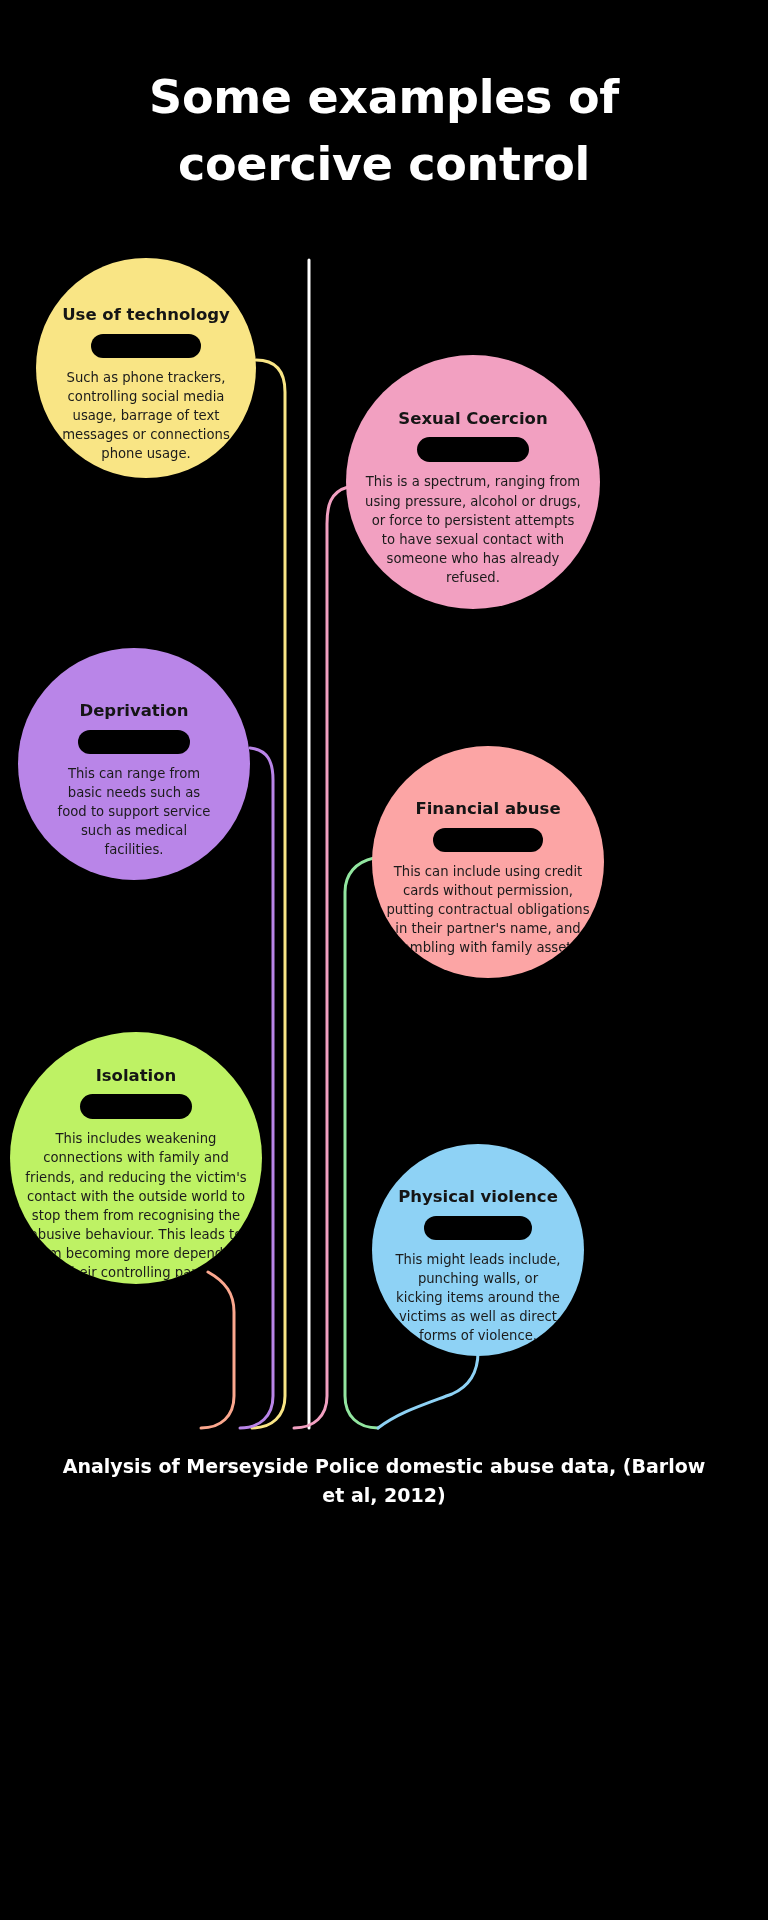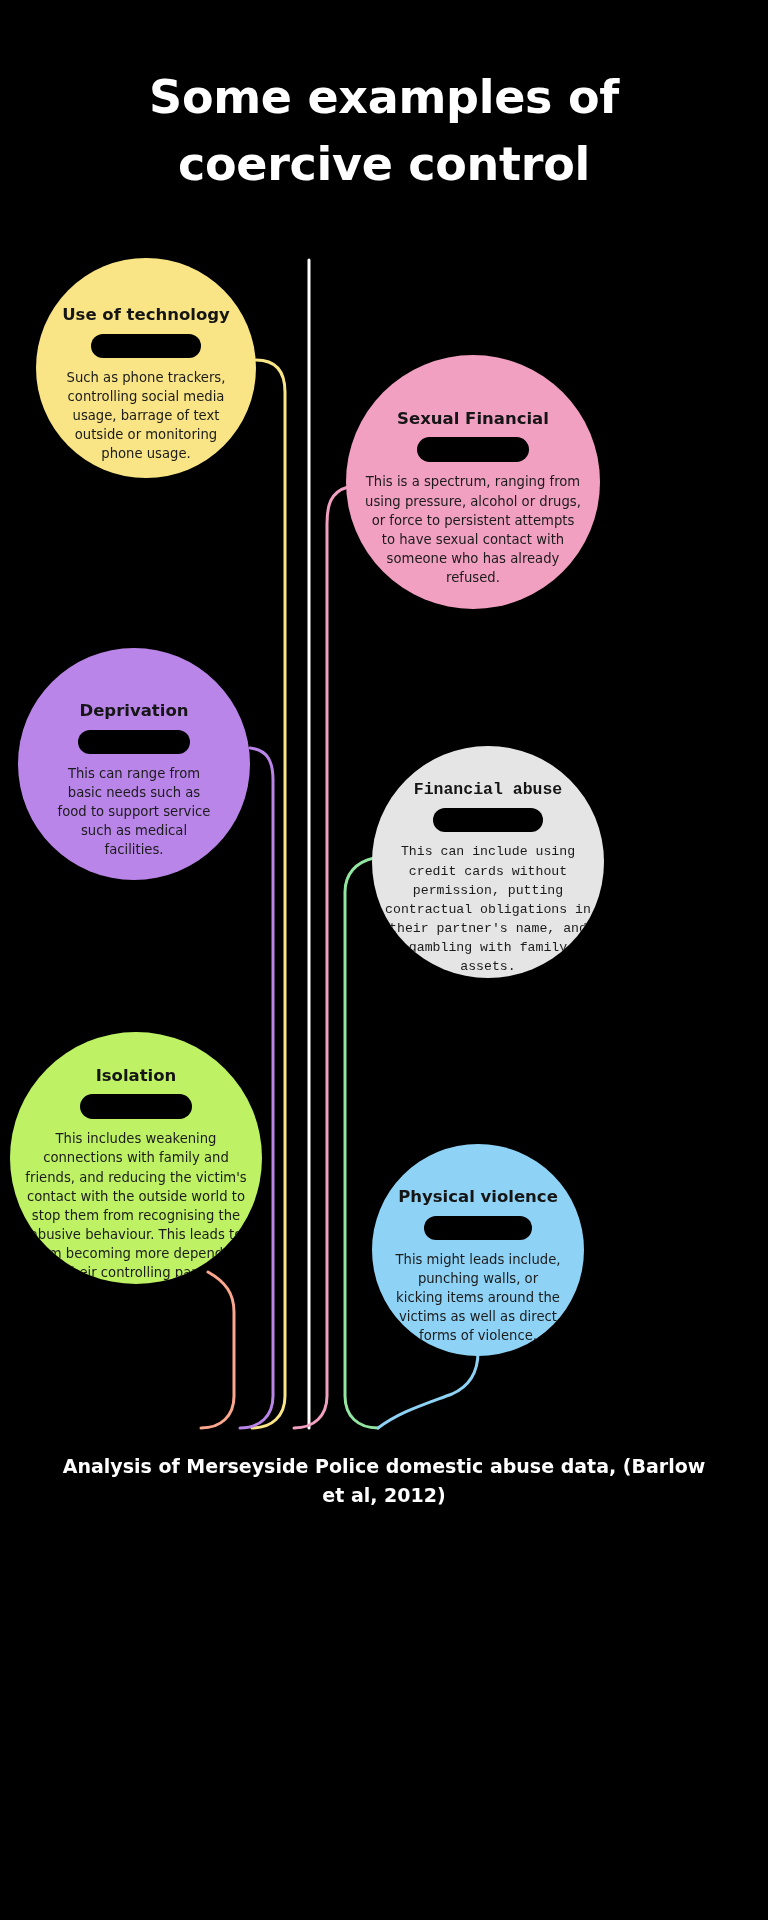--- a/index.html
+++ b/index.html
@@ -107,22 +107,21 @@
   #node-deprivation {
     left: 18px;  top: 648px; width: 232px; height: 232px;
     background: #b985e8;
     align-items: center;
   }
   #node-deprivation .redaction { width: 112px; height: 24px; }
   #node-deprivation .node-body { width: 160px; }
 
   #node-financial {
     left: 372px; top: 746px; width: 232px; height: 232px;
-    background: #e5e5e5;
-    font-family: Liberation Mono, monospace;
+    background: #fca5a5;
   }
   #node-financial .redaction { width: 110px; height: 24px; }
   #node-financial .node-body { width: 208px; }
 
   #node-isolation {
     left: 10px;  top: 1032px; width: 252px; height: 252px;
     background: #bef264;
   }
   #node-isolation .redaction { width: 112px; height: 25px; }
   #node-isolation .node-body { width: 226px; }
@@ -174,25 +173,25 @@
     <path d="M 208 1272 C 226 1282 234 1294 234 1312 L 234 1396
              C 234 1416 221 1428 201 1428" style="stroke:#fba78e"></path>
 
     <path d="M 478 1352 C 478 1372 470 1386 452 1394
              C 420 1406 400 1412 378 1428" style="stroke:#8ed2f5"></path>
   </svg>
 
   <div class="node" id="node-technology">
     <div class="node-title">Use of technology</div>
     <div class="redaction"></div>
-    <div class="node-body">Such as phone trackers, controlling social media usage, barrage of text outside or monitoring phone usage.</div>
+    <div class="node-body">Such as phone trackers, controlling social media usage, barrage of text messages or connections phone usage.</div>
   </div>
 
   <div class="node" id="node-sexual">
-    <div class="node-title">Sexual Financial</div>
+    <div class="node-title">Sexual Coercion</div>
     <div class="redaction"></div>
     <div class="node-body">This is a spectrum, ranging from using pressure, alcohol or drugs, or force to persistent attempts to have sexual contact with someone who has already refused.</div>
   </div>
 
   <div class="node" id="node-deprivation">
     <div class="node-title">Deprivation</div>
     <div class="redaction"></div>
     <div class="node-body">This can range from basic needs such as food to support service such as medical facilities.</div>
   </div>
 

